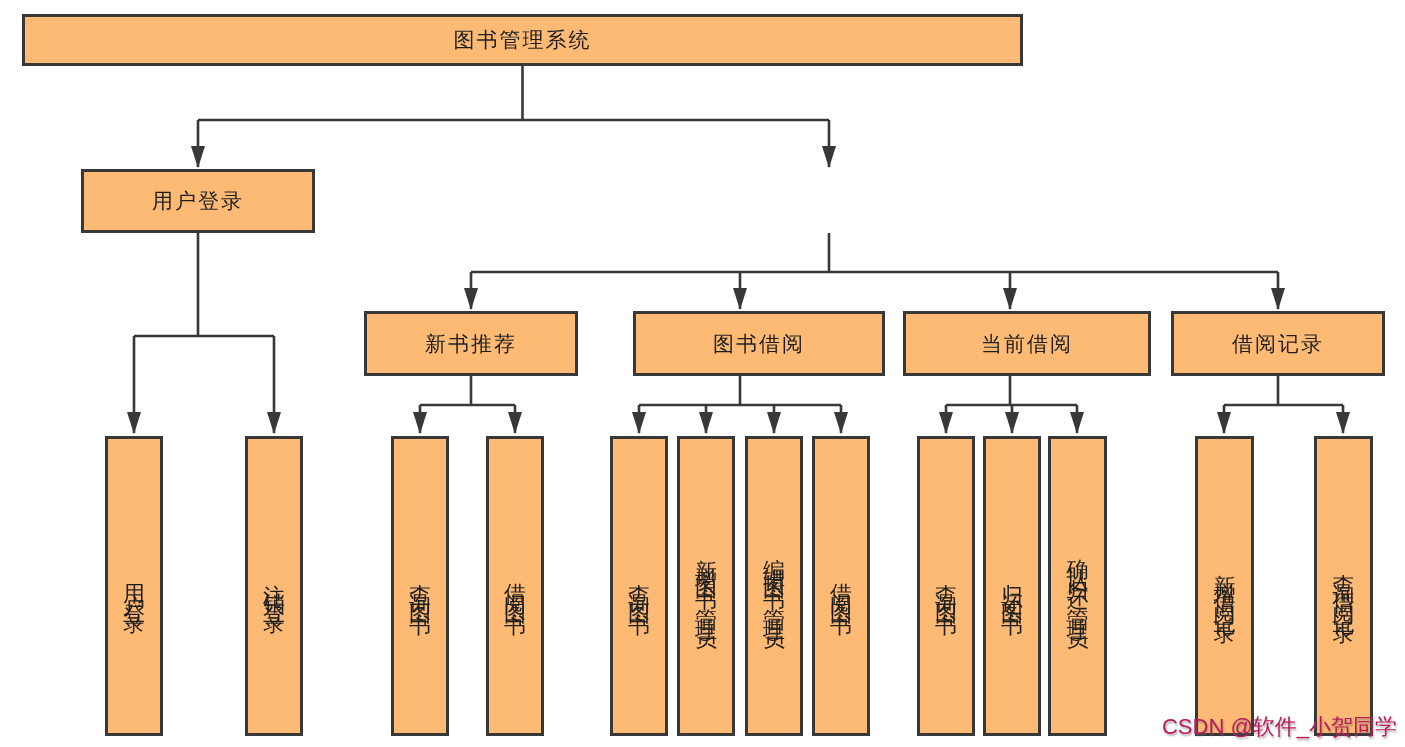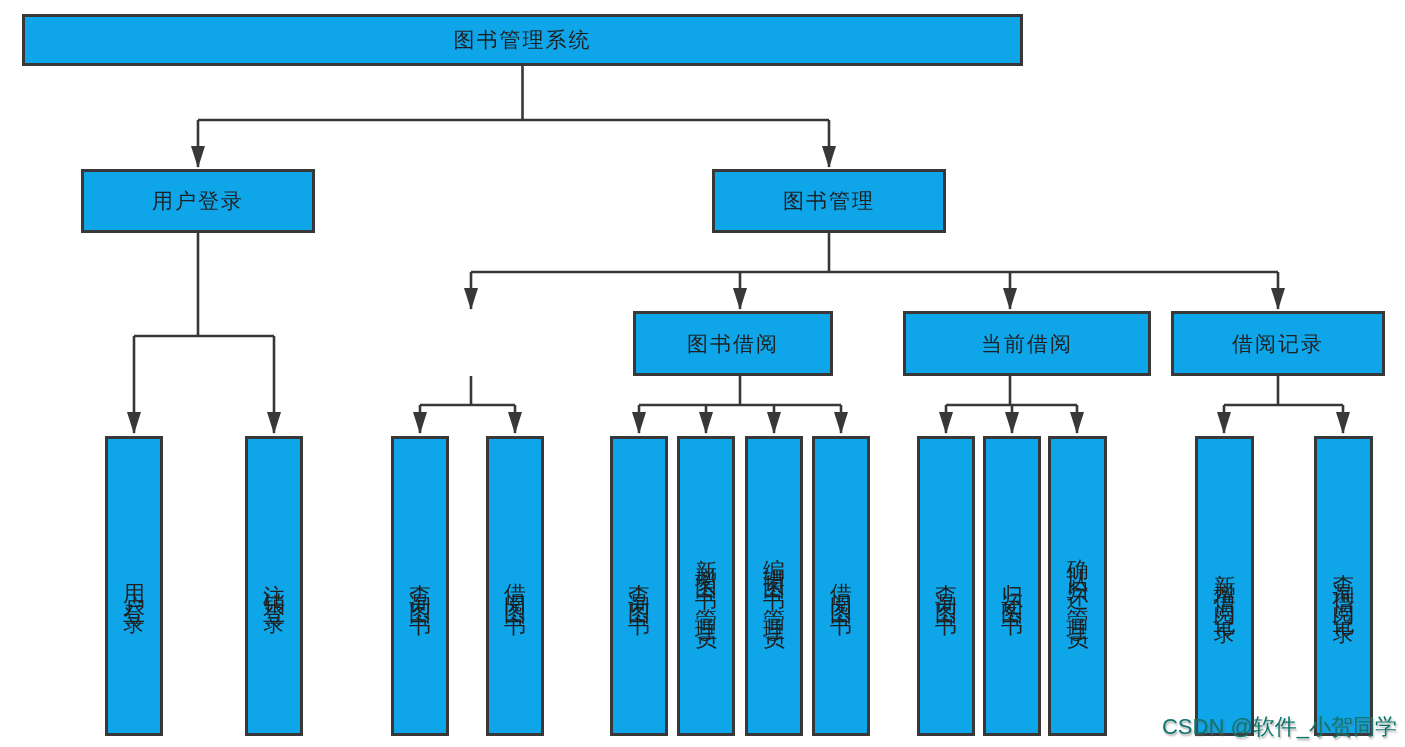--- a/index.html
+++ b/index.html
@@ -15,21 +15,21 @@
     background: #ffffff;
     overflow: hidden;
   }
   svg.wires {
     position: absolute;
     left: 0; top: 0;
     width: 1405px; height: 747px;
   }
   .box {
     position: absolute;
-    background: #0ea5e9;
+    background: #fdba74;
     border: 3px solid #383838;
     display: flex;
     align-items: center;
     justify-content: center;
     z-index: 2;
   }
   .box.h span {
     font-size: 21px;
     letter-spacing: 2px;
     white-space: nowrap;
@@ -41,21 +41,21 @@
     font-size: 22px;
     letter-spacing: 10px;
     line-height: 1;
     color: #1f1f1f;
   }
   .watermark {
     position: absolute;
     right: 8px;
     bottom: 5px;
     font-size: 22px;
-    color: #0f766e;
+    color: #be185d;
     text-shadow: 1px 2px 2px rgba(100,100,100,0.55);
     white-space: nowrap;
     z-index: 5;
   }
 </style>
 </head>
 <body>
 
 <div class="canvas">
 
@@ -109,25 +109,25 @@
     </g>
   </svg>
 
   <div class="box h" style="left:22px;top:14px;width:1001px;height:52px;">
     <span>图书管理系统</span>
   </div>
 
   <div class="box h" style="left:81px;top:169px;width:234px;height:64px;">
     <span>用户登录</span>
   </div>
-  <div class="box h" style="left:712px;top:169px;width:234px;height:64px;">
-    <span>图书管理</span>
+
+  <div class="box h" style="left:364px;top:311px;width:214px;height:65px;">
+    <span>新书推荐</span>
   </div>
-
-  <div class="box h" style="left:633px;top:311px;width:200px;height:65px;">
+  <div class="box h" style="left:633px;top:311px;width:252px;height:65px;">
     <span>图书借阅</span>
   </div>
   <div class="box h" style="left:903px;top:311px;width:248px;height:65px;">
     <span>当前借阅</span>
   </div>
   <div class="box h" style="left:1171px;top:311px;width:214px;height:65px;text-align:right;">
     <span>借阅记录</span>
   </div>
 
   <div class="box v" style="left:105px;top:436px;width:58px;height:300px;">

